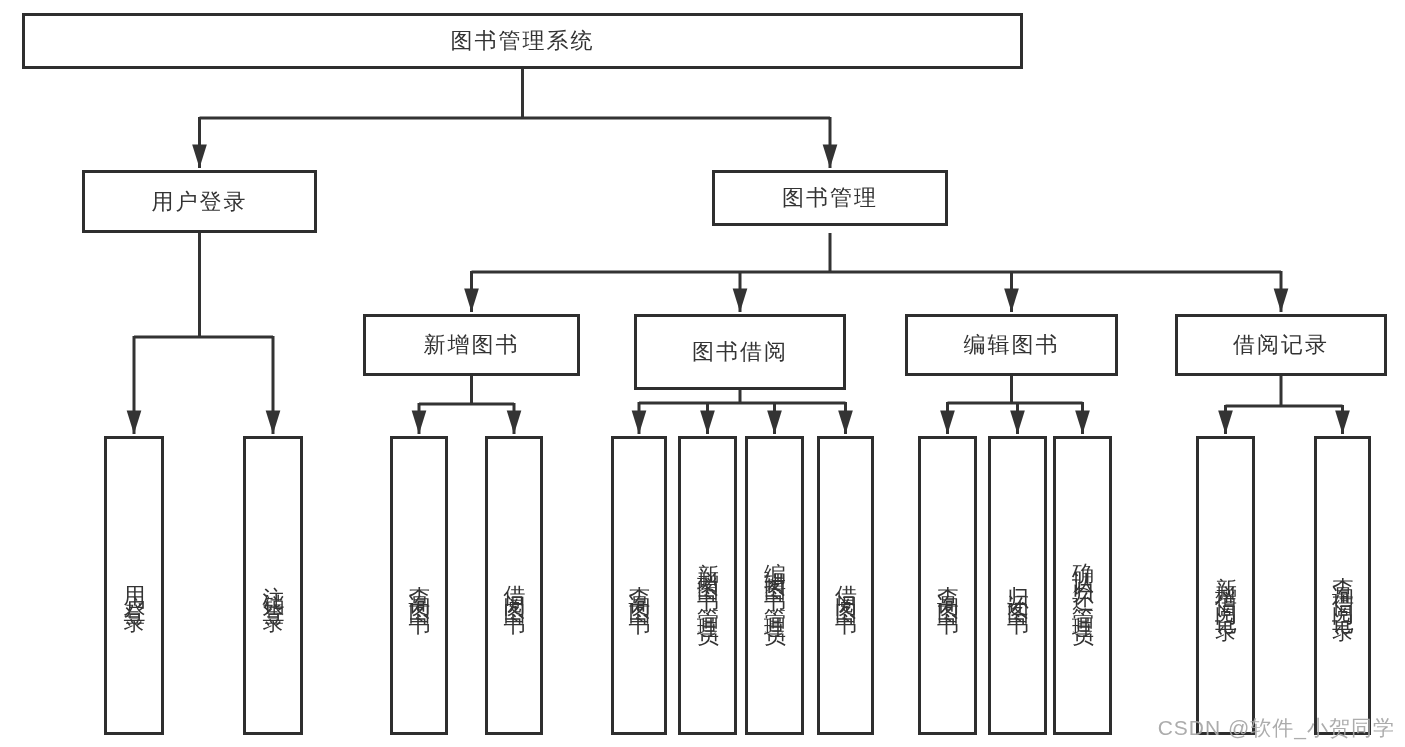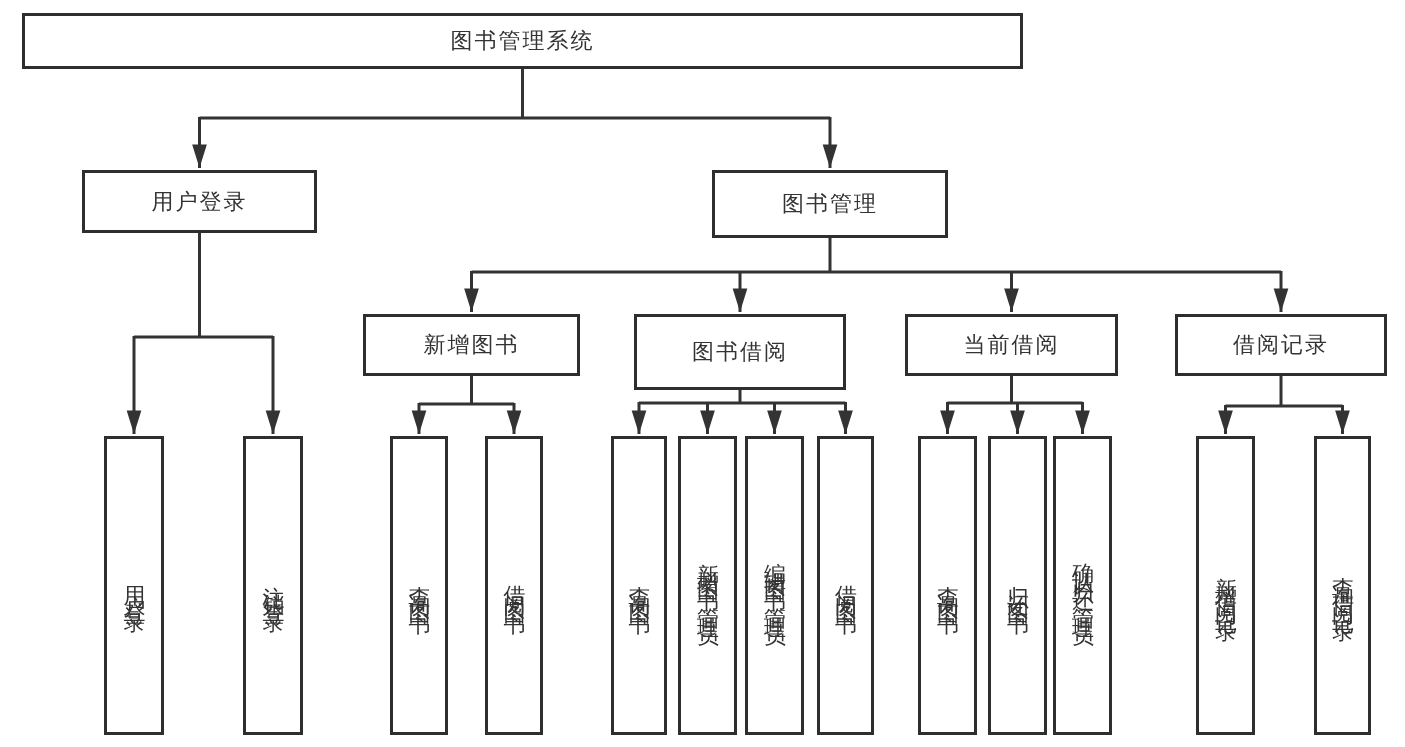--- a/index.html
+++ b/index.html
@@ -51,21 +51,21 @@
     writing-mode: vertical-rl;
     text-orientation: mixed;
     letter-spacing: 9px;
     line-height: 1.4;
   }
 
   
   .n-root { left: 22px;   top: 13px;  width: 1001px; height: 56px; }
   
   .n-l2a  { left: 82px;   top: 170px; width: 235px;  height: 63px; }
-  .n-l2b  { left: 712px;  top: 170px; width: 236px;  height: 68px; }
+  .n-l2b  { left: 712px;  top: 170px; width: 236px;  height: 56px; }
   
   .n-l3a  { left: 363px;  top: 314px; width: 217px;  height: 62px; }
   .n-l3b  { left: 634px;  top: 314px; width: 212px;  height: 76px; }
   .n-l3c  { left: 905px;  top: 314px; width: 213px;  height: 62px; }
   .n-l3d  { left: 1175px; top: 314px; width: 212px;  height: 62px; }
   
   .n-a1 { left: 104px;  top: 436px; width: 60px; height: 299px; }
   .n-a2 { left: 243px;  top: 436px; width: 60px; height: 299px; }
   .n-b1 { left: 390px;  top: 436px; width: 58px; height: 299px; }
   .n-b2 { left: 485px;  top: 436px; width: 58px; height: 299px; }
@@ -154,21 +154,21 @@
     <span>图书管理</span>
   </div>
 
   <div class="box n-l3a">
     <span>新增图书</span>
   </div>
   <div class="box n-l3b">
     <span>图书借阅</span>
   </div>
   <div class="box n-l3c">
-    <span>当前借阅</span>
+    <span>编辑图书</span>
   </div>
   <div class="box n-l3d">
     <span>借阅记录</span>
   </div>
 
   <div class="box vbox n-a1">
     <span>用户登录</span>
   </div>
   <div class="box vbox n-a2">
     <span>注销登录</span>
@@ -204,13 +204,14 @@
     <span>确认归还（管理员）</span>
   </div>
 
   <div class="box vbox n-e1">
     <span>新增借阅记录</span>
   </div>
   <div class="box vbox n-e2">
     <span>查询借阅记录</span>
   </div>
 
+  <div class="watermark">CSDN @软件_小贺同学</div>
 </div>
 
 </body></html>

